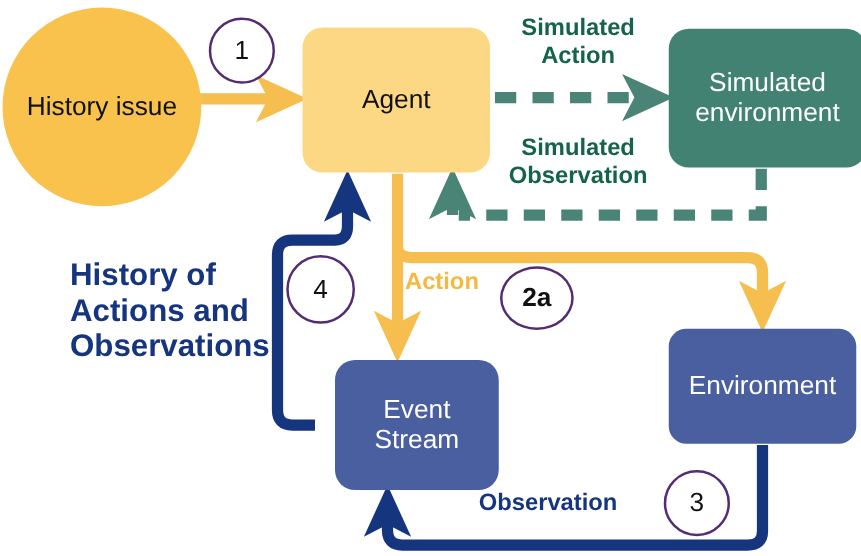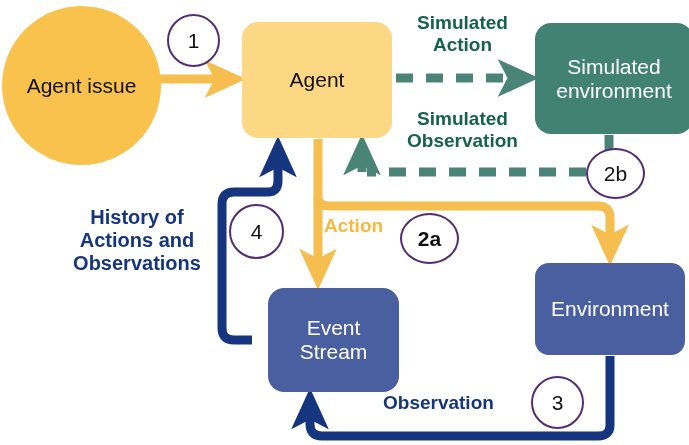--- a/index.html
+++ b/index.html
@@ -101,22 +101,22 @@
   .lbl-sim-observation {
     left: 385px; top: 108px;
     width: 155px;
     color: #14634A;
     font-size: 19px;
   }
   .lbl-history {
     left: 56px; top: 206px;
     width: 162px;
     color: #15357E;
-    font-size: 20px;
-    text-align: center;
+    font-size: 25px;
+    text-align: left;
   }
   .lbl-action {
     left: 324px; top: 215px;
     color: #F5B940;
     font-size: 19px;
     text-align: left;
   }
   .lbl-observation {
     left: 383px; top: 392px;
     color: #15357E;
@@ -153,21 +153,21 @@
     <path d="M318,139 L318,272" fill="none" stroke="#F5BE4E" stroke-width="9" stroke-linecap="butt" marker-end="url(#arrow-gold)"></path>
 
     <path d="M318,198 Q318,206 330,206 L598,206 Q610,206 610,218 L610,248" fill="none" stroke="#F5BE4E" stroke-width="9" stroke-linecap="butt" fill-opacity="0" marker-end="url(#arrow-gold)"></path>
 
     <path d="M610,356 L610,425 Q610,436 598,436 L322,436 Q310,436 310,424 L310,406" fill="none" stroke="#15357E" stroke-width="9" stroke-linecap="butt" marker-end="url(#arrow-navy)"></path>
 
     <path d="M252,340 L234,340 Q222,340 222,328 L222,204 Q222,192 234,192 L268,192 Q278,192 278,181 L278,154" fill="none" stroke="#15357E" stroke-width="9" stroke-linecap="butt" marker-end="url(#arrow-navy)"></path>
   </svg>
 
   <div class="node node-github">
-    <span>Agent issue</span>
+    <span>History issue</span>
   </div>
 
   <div class="node node-agent">
     <span>Agent</span>
   </div>
 
   <div class="node node-simenv">
     <span style="white-space:pre-line">Simulated
 environment</span>
   </div>
@@ -182,23 +182,20 @@
   </div>
 
   <div class="marker-circle" style="left:167px; top:14px; width:53px; height:53px;">
     <span>1</span>
   </div>
 
   <div class="marker-circle" style="left:400px; top:213px; width:59px; height:51px;font-weight:bold;">
     <span>2a</span>
   </div>
 
-  <div class="marker-circle" style="left:586px; top:148px; width:59px; height:51px;">
-    <span>2b</span>
-  </div>
 
   <div class="marker-circle" style="left:531px; top:376px; width:53px; height:53px;">
     <span>3</span>
   </div>
 
   <div class="marker-circle" style="left:229px; top:204px; width:55px; height:55px;">
     <span>4</span>
   </div>
 
   <div class="edge-label lbl-sim-action">Simulated

